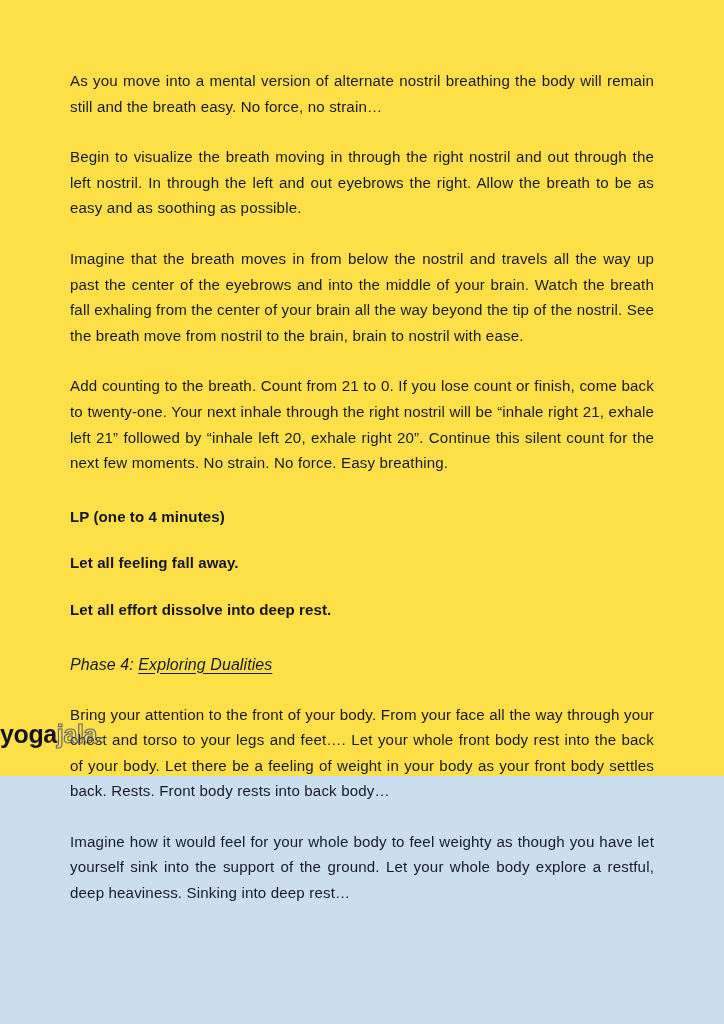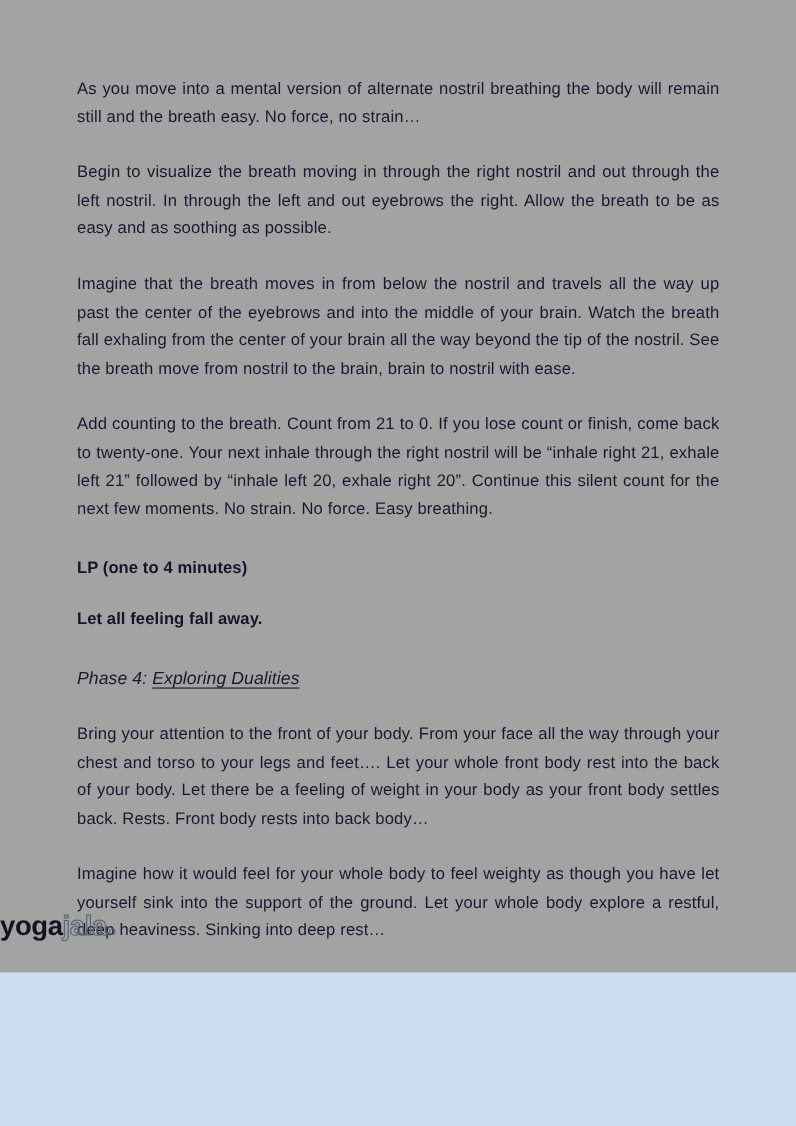--- a/index.html
+++ b/index.html
@@ -11,23 +11,23 @@
     height: 1024px;
     background: #cbdeef;
     font-family: "Liberation Sans", sans-serif;
     color: #171a2e;
     overflow: hidden;
   }
 
   .page {
     position: relative;
     width: 724px;
-    height: 884px;
+    height: 776px;
     box-sizing: border-box;
-    background: #a3a3a3;
+    background: #fde047;
   }
 
   .content {
     position: absolute;
     left: 70px;
     top: 68px;
     width: 584px;
   }
 
   .para {
@@ -116,20 +116,21 @@
 
     <p class="para">Begin to visualize the breath moving in through the right nostril and out through the left nostril. In through the left and out eyebrows the right. Allow the breath to be as easy and as soothing as possible.</p>
 
     <p class="para">Imagine that the breath moves in from below the nostril and travels all the way up past the center of the eyebrows and into the middle of your brain. Watch the breath fall exhaling from the center of your brain all the way beyond the tip of the nostril. See the breath move from nostril to the brain, brain to nostril with ease.</p>
 
     <p class="para">Add counting to the breath. Count from 21 to 0. If you lose count or finish, come back to twenty-one. Your next inhale through the right nostril will be “inhale right 21, exhale left 21” followed by “inhale left 20, exhale right 20”. Continue this silent count for the next few moments. No strain. No force. Easy breathing.</p>
 
     <div class="bold-block">
       <p class="bold-line">LP (one to 4 minutes)</p>
       <p class="bold-line">Let all feeling fall away.</p>
+      <p class="bold-line">Let all effort dissolve into deep rest.</p>
     </div>
 
     <p class="phase-heading gap-before-phase">
       <span class="phase-prefix">Phase 4: </span><span class="phase-title">Exploring Dualities</span>
     </p>
 
     <p class="para">Bring your attention to the front of your body. From your face all the way through your chest and torso to your legs and feet…. Let your whole front body rest into the back of your body. Let there be a feeling of weight in your body as your front body settles back. Rests. Front body rests into back body…</p>
 
     <p class="para">Imagine how it would feel for your whole body to feel weighty as though you have let yourself sink into the support of the ground. Let your whole body explore a restful, deep heaviness. Sinking into deep rest…</p>
 

